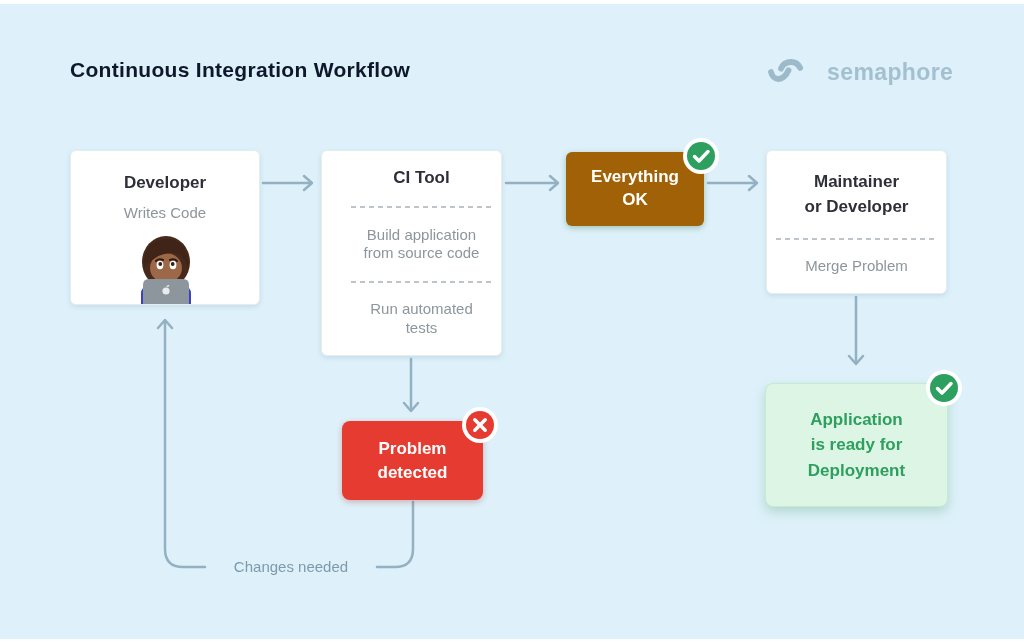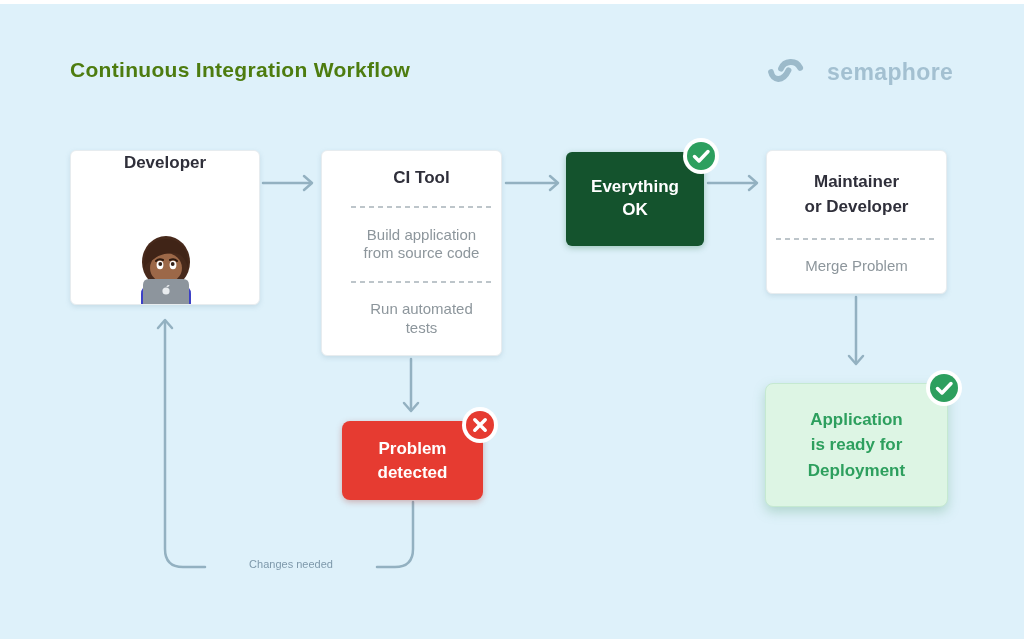--- a/index.html
+++ b/index.html
@@ -7,48 +7,48 @@
     position:relative;width:1024px;height:644px;
     background:#def1fa;overflow:hidden;
     font-family:"Liberation Sans","DejaVu Sans",sans-serif;
   }
   .edge-strip{position:absolute;left:0;width:1024px;background:#ffffff;}
   .strip-top{top:0;height:4px;}
   .strip-bottom{bottom:0;height:5px;}
 
   .page-title{
     position:absolute;left:70px;top:58px;
-    font-size:21px;font-weight:700;color:#4d7c0f;letter-spacing:.3px;
+    font-size:21px;font-weight:700;color:#0f172a;letter-spacing:.3px;
   }
   .logo{position:absolute;left:766px;top:55px;display:flex;align-items:center;gap:21px;}
   .logo-text{font-size:23px;font-weight:700;color:#a3c0d1;letter-spacing:.4px;}
 
   .node{
     position:absolute;background:#ffffff;border:1px solid #e7ecef;border-radius:6px;
     box-shadow:0 2px 5px rgba(110,145,168,.22);box-sizing:border-box;text-align:center;
   }
   .node-title{font-size:17px;font-weight:700;color:#2f2f3a;white-space:pre-line;line-height:1.45;}
   .node-sub{font-size:15px;color:#8d969c;white-space:pre-line;line-height:1.25;}
 
   .divider-dashed{
     height:2px;margin:0 9px;
     background:repeating-linear-gradient(90deg,#bdc5ca 0 5px,transparent 5px 9px);
   }
 
   .box-developer{left:70px;top:150px;width:190px;height:155px;overflow:hidden;}
-  .box-developer .node-title{}
+  .box-developer .node-title{margin-top:20px;}
   .box-developer .node-sub{margin-top:8px;}
   .emoji-wrap{position:absolute;left:62px;bottom:0;width:66px;height:72px;}
 
   .box-citool{left:321px;top:150px;width:181px;height:206px;display:flex;flex-direction:column;padding-left:20px;}
   .citool-head{height:55px;display:flex;align-items:center;justify-content:center;}
   .citool-step{flex:1;display:flex;align-items:center;justify-content:center;padding:0 6px;text-align:center;}
 
   .box-ok{
-    left:566px;top:152px;width:138px;height:94px;background:#14532d;border:none;border-radius:6px;
+    left:566px;top:152px;width:138px;height:74px;background:#a16207;border:none;border-radius:6px;
     box-shadow:0 2px 6px rgba(40,115,75,.35);
     display:flex;align-items:center;justify-content:center;
   }
   .box-ok .node-label{font-size:17px;font-weight:700;color:#ffffff;white-space:pre-line;line-height:1.35;}
 
   .box-maintainer{left:766px;top:150px;width:181px;height:144px;display:flex;flex-direction:column;}
   .maint-head{height:87px;display:flex;align-items:center;justify-content:center;}
   .maint-sub{flex:1;display:flex;align-items:center;justify-content:center;}
 
   .box-problem{
@@ -62,21 +62,21 @@
     left:765px;top:383px;width:183px;height:124px;background:#ddf5e4;border:1px solid #c5e9d1;border-radius:8px;
     box-shadow:0 5px 12px rgba(95,165,125,.35);
     display:flex;align-items:center;justify-content:center;
   }
   .box-deploy .node-label{font-size:17px;font-weight:700;color:#2d9f5e;white-space:pre-line;line-height:1.5;}
 
   .badge{position:absolute;top:-15px;right:-16px;width:38px;height:38px;}
 
   .changes-label{
     position:absolute;left:211px;top:558px;width:160px;text-align:center;
-    font-size:11px;color:#7e99ab;
+    font-size:15px;color:#7e99ab;
   }
   .arrow-layer{position:absolute;left:0;top:0;pointer-events:none;}
 </style>
 </head>
 <body>
 
 <div class="canvas">
 
   <div class="edge-strip strip-top"></div>
   <div class="edge-strip strip-bottom"></div>
@@ -116,20 +116,21 @@
       <g>
         <path d="M413,502 V549 Q413,567 395,567 H377"></path>
         <path d="M205,567 H183 Q165,567 165,549 V321"></path>
         <path d="M158,328 L165,320 L172,328"></path>
       </g>
     </g>
   </svg>
 
   <div class="node box-developer">
     <div class="node-title">Developer</div>
+    <div class="node-sub">Writes Code</div>
     <div class="emoji-wrap">
       <svg width="66" height="72" viewBox="0 0 66 72">
         <path d="M8,72 L8,62 Q8,54 16,54 L50,54 Q58,54 58,62 L58,72 Z" fill="#3c40c6"></path>
         <ellipse cx="33" cy="30" rx="24" ry="26" fill="#47291b"></ellipse>
         <ellipse cx="33" cy="36" rx="16" ry="15" fill="#9c6848"></ellipse>
         <path d="M11,36 Q10,8 33,7 Q56,8 55,36 Q51,20 39,21 Q26,22 21,27 Q14,30 11,36 Z" fill="#402417"></path>
         <path d="M23,29 q3,-3 7,-1" stroke="#2e1a10" stroke-width="2" fill="none" stroke-linecap="round"></path>
         <path d="M37,28 q4,-2 7,1" stroke="#2e1a10" stroke-width="2" fill="none" stroke-linecap="round"></path>
         <ellipse cx="27" cy="33" rx="3.4" ry="4.2" fill="#ffffff"></ellipse>
         <ellipse cx="40" cy="33" rx="3.4" ry="4.2" fill="#ffffff"></ellipse>

